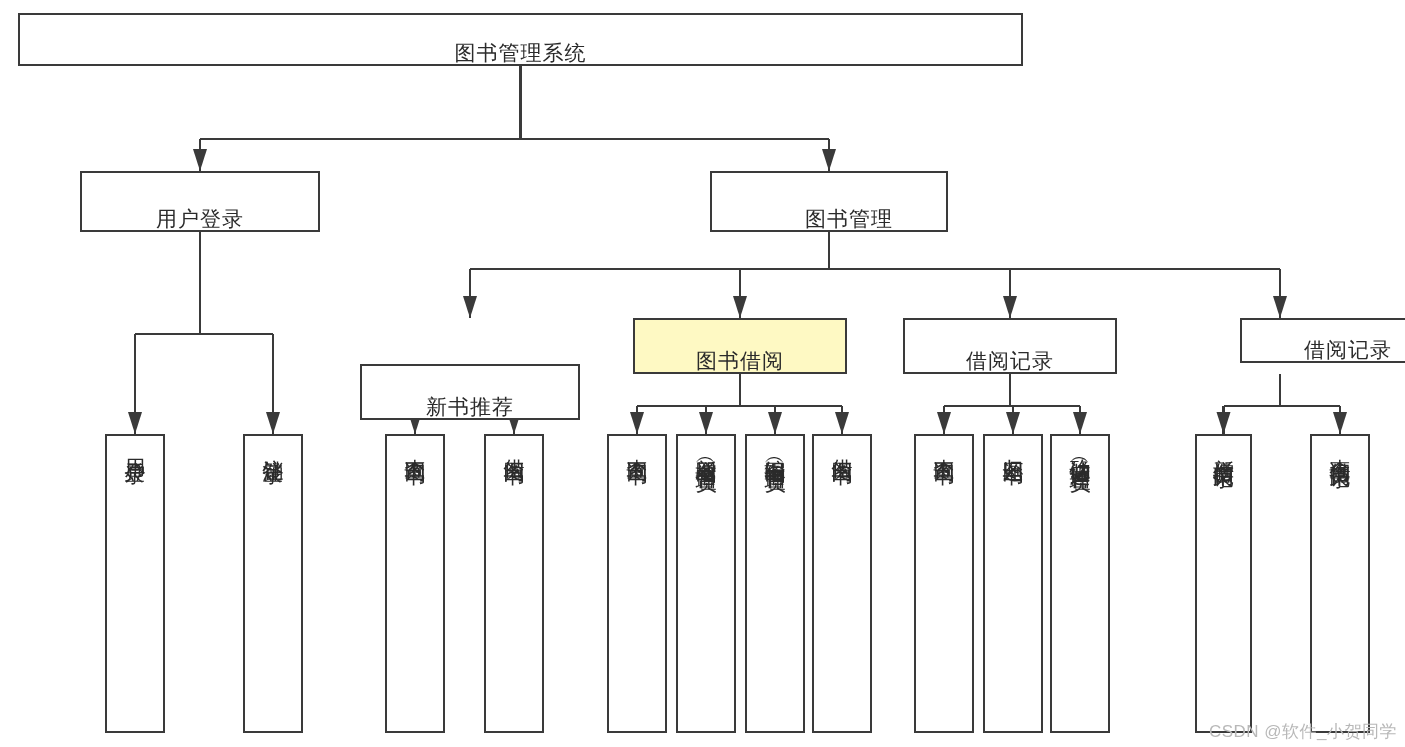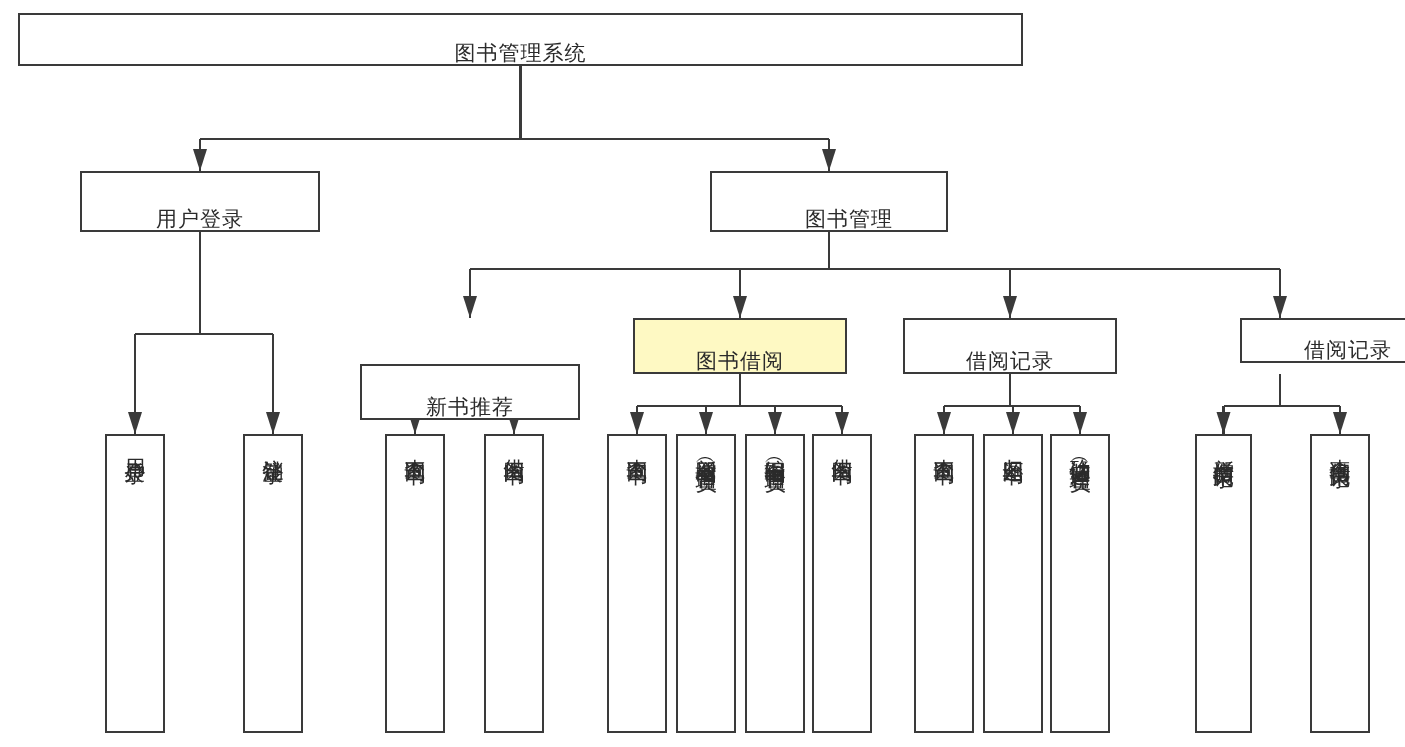--- a/index.html
+++ b/index.html
@@ -180,13 +180,14 @@
       <div class="node v" style="left: 1050px; top: 434px; width: 60px; height: 299px; border-color: rgb(58, 58, 58); background: rgb(255, 255, 255); color: rgb(43, 43, 43);">
         <span class="vlabel">确认归还（管理员）</span>
       </div>
       <div class="node v" style="left: 1195px; top: 434px; width: 57px; height: 299px; border-color: rgb(58, 58, 58); background: rgb(255, 255, 255); color: rgb(43, 43, 43);">
         <span class="vlabel">新增借阅记录</span>
       </div>
       <div class="node v" style="left: 1310px; top: 434px; width: 60px; height: 299px; border-color: rgb(58, 58, 58); background: rgb(255, 255, 255); color: rgb(43, 43, 43);">
         <span class="vlabel">查询借阅记录</span>
       </div>
     </div>
+  <div id="watermark">CSDN @软件_小贺同学</div>
 </div>
 
 </body></html>

